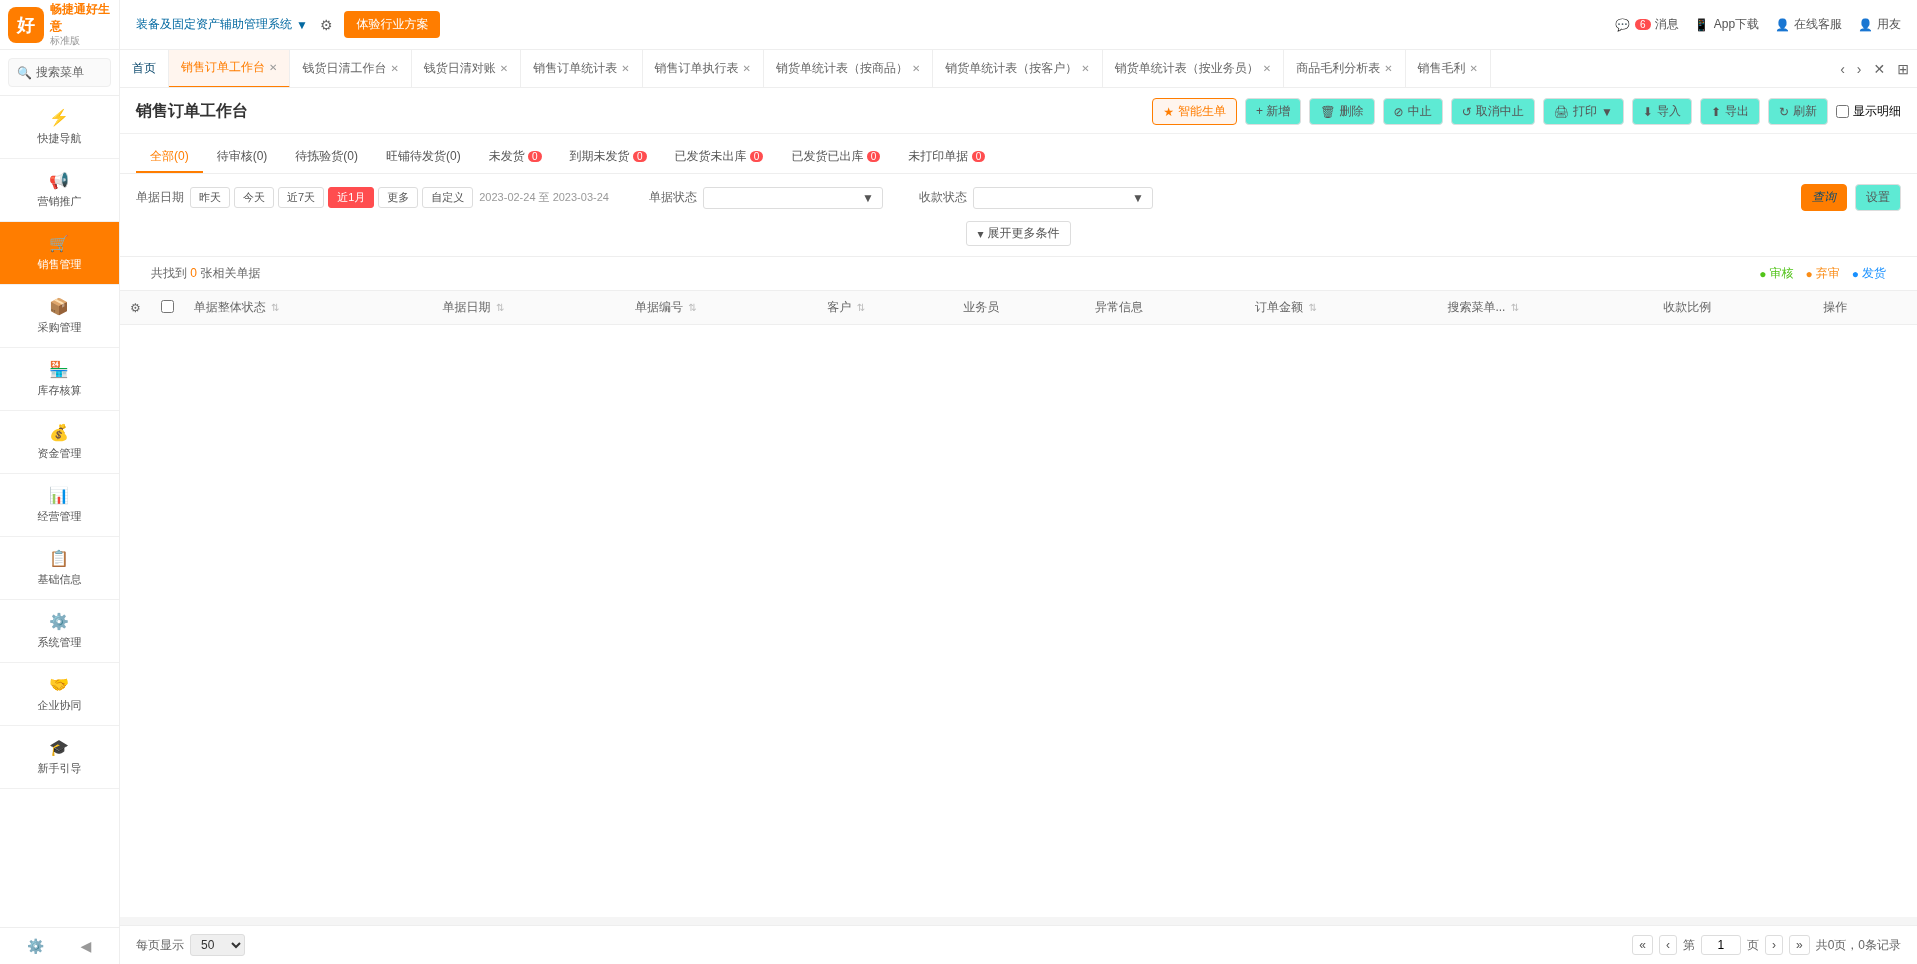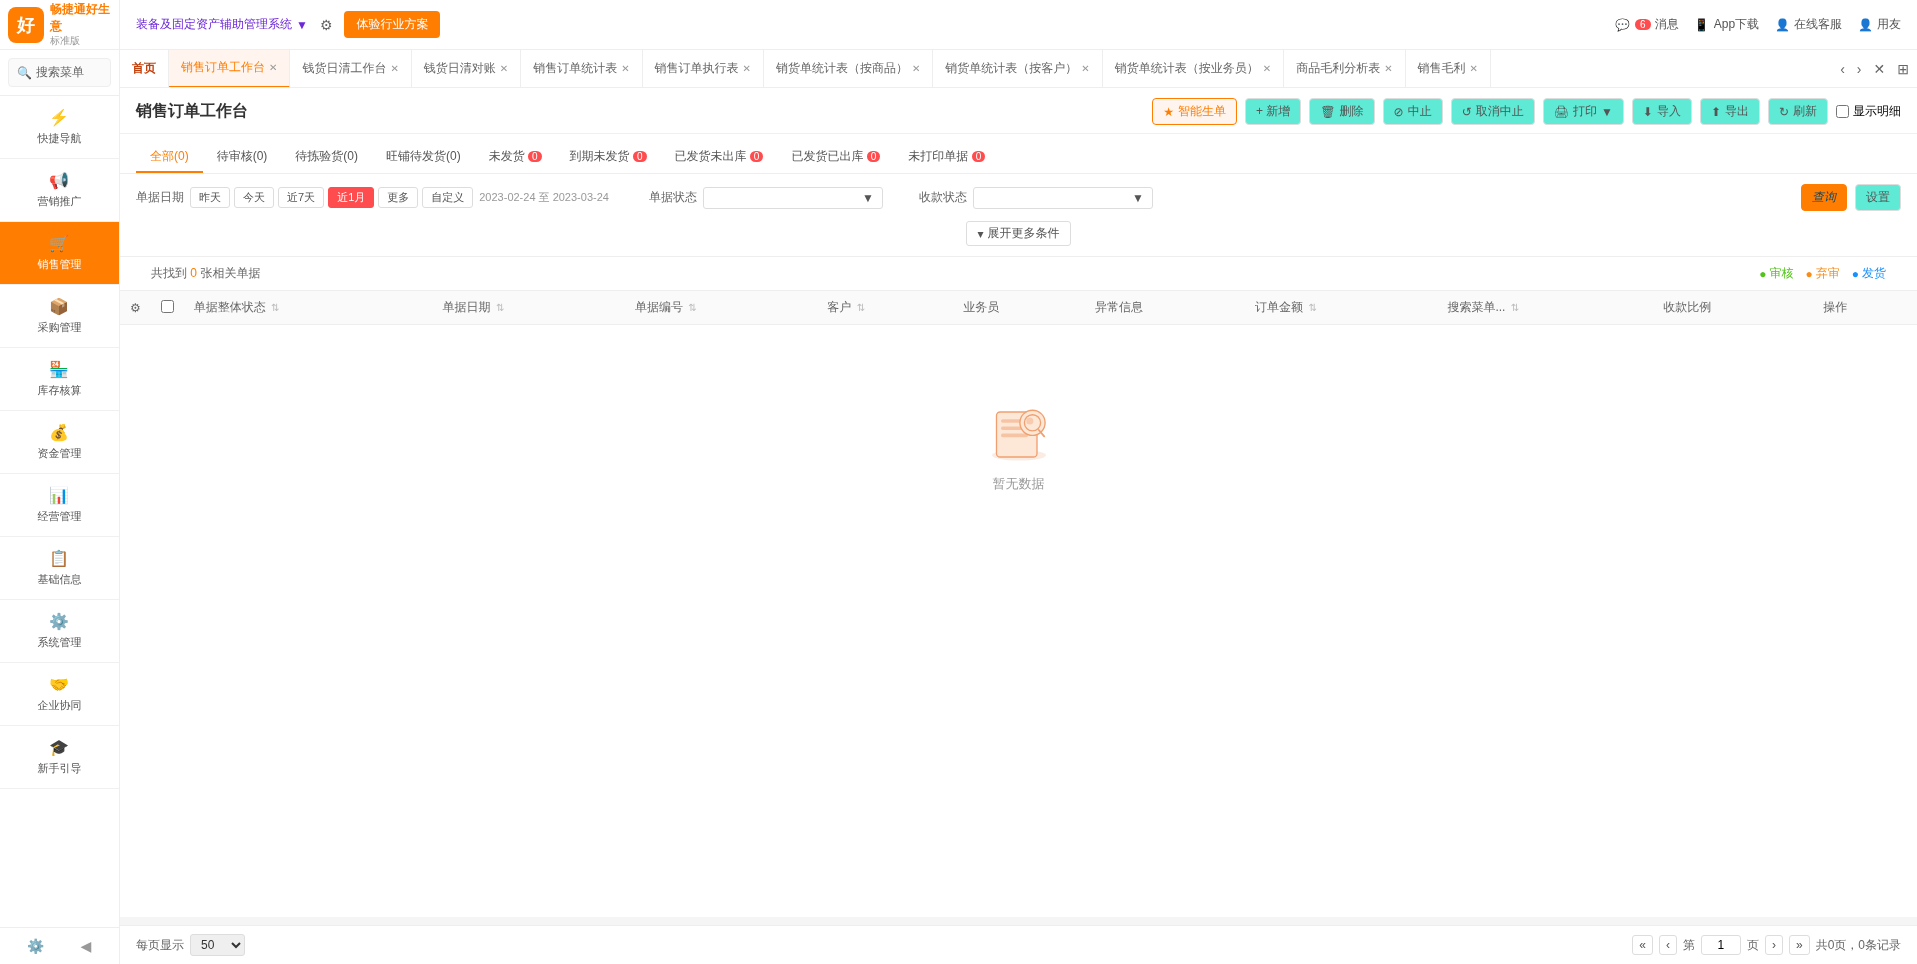--- a/index.html
+++ b/index.html
@@ -23,32 +23,32 @@
     .sidebar-nav-item .nav-label { font-size: 11px; }
 
     .sidebar-bottom { padding: 10px; display: flex; justify-content: space-around; border-top: 1px solid #eee; }
     .sidebar-bottom-btn { cursor: pointer; color: #999; font-size: 14px; }
 
     
     .main { flex: 1; display: flex; flex-direction: column; overflow: hidden; }
 
     
     .topbar { height: 50px; background: #fff; display: flex; align-items: center; padding: 0 16px; border-bottom: 1px solid #eee; gap: 12px; }
-    .topbar-dropdown { display: flex; align-items: center; gap: 4px; cursor: pointer; color: #6d28d9; }
+    .topbar-dropdown { display: flex; align-items: center; gap: 4px; cursor: pointer; color: #0369a1; }
     .topbar-actions { display: flex; align-items: center; gap: 16px; margin-left: auto; }
     .topbar-action { display: flex; align-items: center; gap: 4px; color: #555; cursor: pointer; font-size: 12px; }
     .topbar-action .badge { background: #ff4d4f; color: #fff; border-radius: 10px; padding: 0 5px; font-size: 10px; min-width: 16px; text-align: center; }
     .topbar-industry-btn { background: #ff7d00; color: #fff; border: none; padding: 5px 12px; border-radius: 4px; cursor: pointer; font-size: 12px; }
     .topbar-gear { cursor: pointer; color: #666; font-size: 14px; }
 
     
     .tabbar { display: flex; align-items: center; background: #fff; border-bottom: 1px solid #eee; overflow: hidden; height: 38px; }
     .tab { display: flex; align-items: center; padding: 0 12px; height: 38px; cursor: pointer; color: #666; white-space: nowrap; font-size: 12px; border-right: 1px solid #eee; flex-shrink: 0; gap: 4px; }
     .tab.active { color: #ff7d00; border-bottom: 2px solid #ff7d00; background: #fff5ee; }
-    .tab.home { color: #c2410c; font-weight: 700; align-items: center; }
+    .tab.home { color: #0c4a6e; font-weight: 400; align-items: center; }
     .tab-close { color: #999; font-size: 10px; cursor: pointer; }
     .tabbar-nav { display: flex; align-items: center; margin-left: auto; padding: 0 4px; gap: 4px; flex-shrink: 0; }
     .tabbar-nav-btn { cursor: pointer; color: #666; font-size: 14px; padding: 2px 4px; }
 
     
     .content { flex: 1; overflow: hidden; display: flex; flex-direction: column; padding: 0; }
 
     
     .page-header { padding: 10px 16px 8px; display: flex; align-items: center; justify-content: space-between; background: #fff; border-bottom: 1px solid #f0f0f0; }
     .page-title { font-size: 16px; font-weight: bold; color: #333; }
@@ -448,36 +448,20 @@
             </th>
             <th>
               <span>操作</span>
             </th>
           </tr>
         </thead>
         <tbody>
         </tbody>
       </table>
 
-      <div class="empty-state">
-        <div class="empty-illustration">
-          <svg viewBox="0 0 100 100">
-            <ellipse cx="50" cy="78" rx="30" ry="6" fill="#f5d9c8" opacity="0.5"></ellipse>
-            <rect x="25" y="30" width="45" height="50" rx="4" fill="#fde8d8" stroke="#f0a070" stroke-width="1.5"></rect>
-            <rect x="30" y="38" width="35" height="4" rx="2" fill="#f0a070" opacity="0.5"></rect>
-            <rect x="30" y="46" width="25" height="4" rx="2" fill="#f0a070" opacity="0.5"></rect>
-            <rect x="30" y="54" width="30" height="4" rx="2" fill="#f0a070" opacity="0.5"></rect>
-            <circle cx="65" cy="42" r="14" fill="#fde8d8" stroke="#f0a070" stroke-width="1.5"></circle>
-            <circle cx="65" cy="42" r="9" fill="none" stroke="#f0a070" stroke-width="1.5"></circle>
-            <line x1="72" y1="50" x2="78" y2="57" stroke="#f0a070" stroke-width="2" stroke-linecap="round"></line>
-            <ellipse cx="62" cy="40" rx="4" ry="4" fill="#f0a070" opacity="0.4"></ellipse>
-          </svg>
-        </div>
-        <div class="empty-text">暂无数据</div>
-      </div>
     </div>
 
     <div class="scrollbar-area">
       <div class="scrollbar-inner"></div>
     </div>
 
     <div class="pagination">
       <div class="pagination-left">
         <span>每页显示</span>
         <select class="pagination-select">

